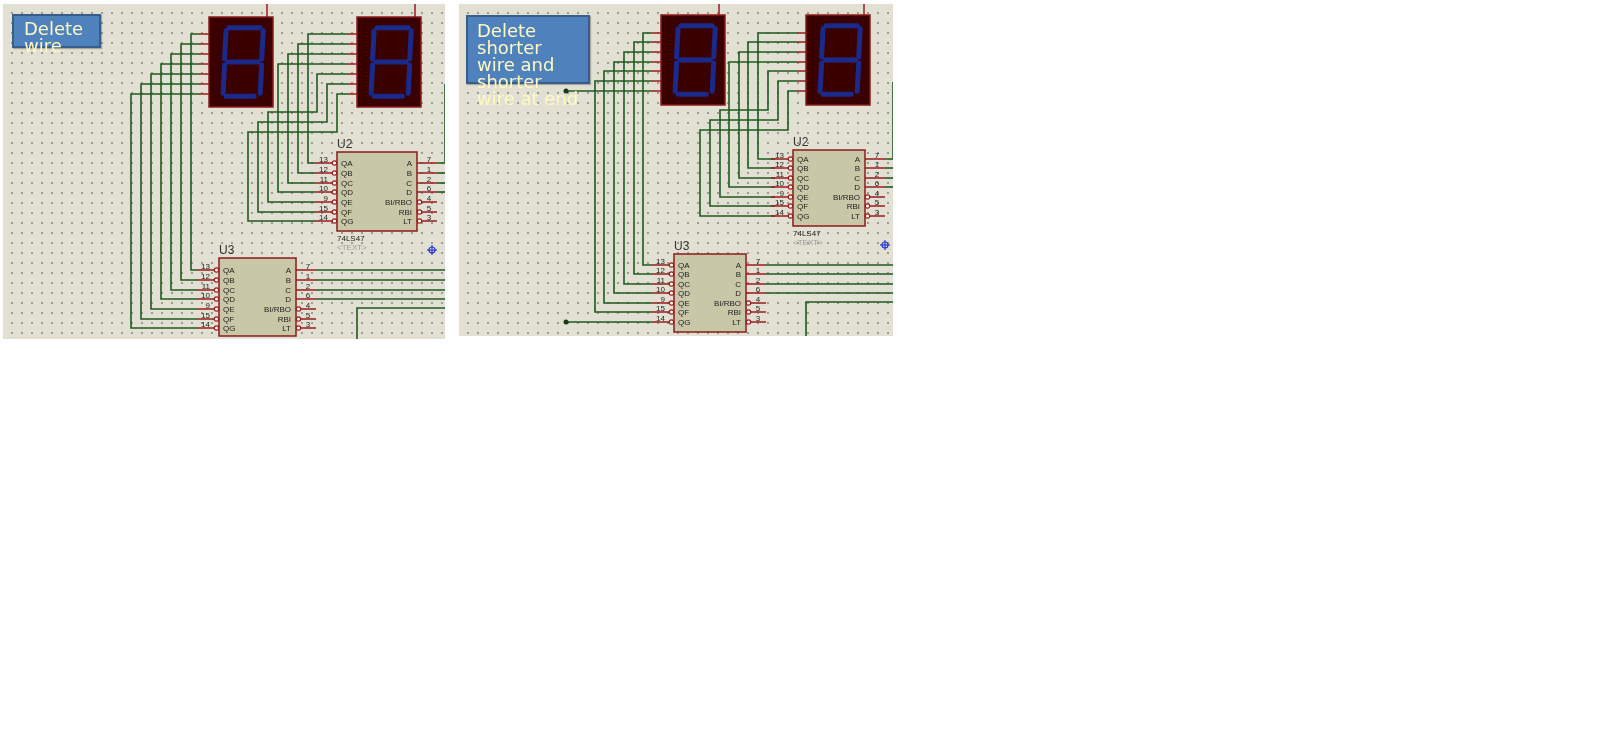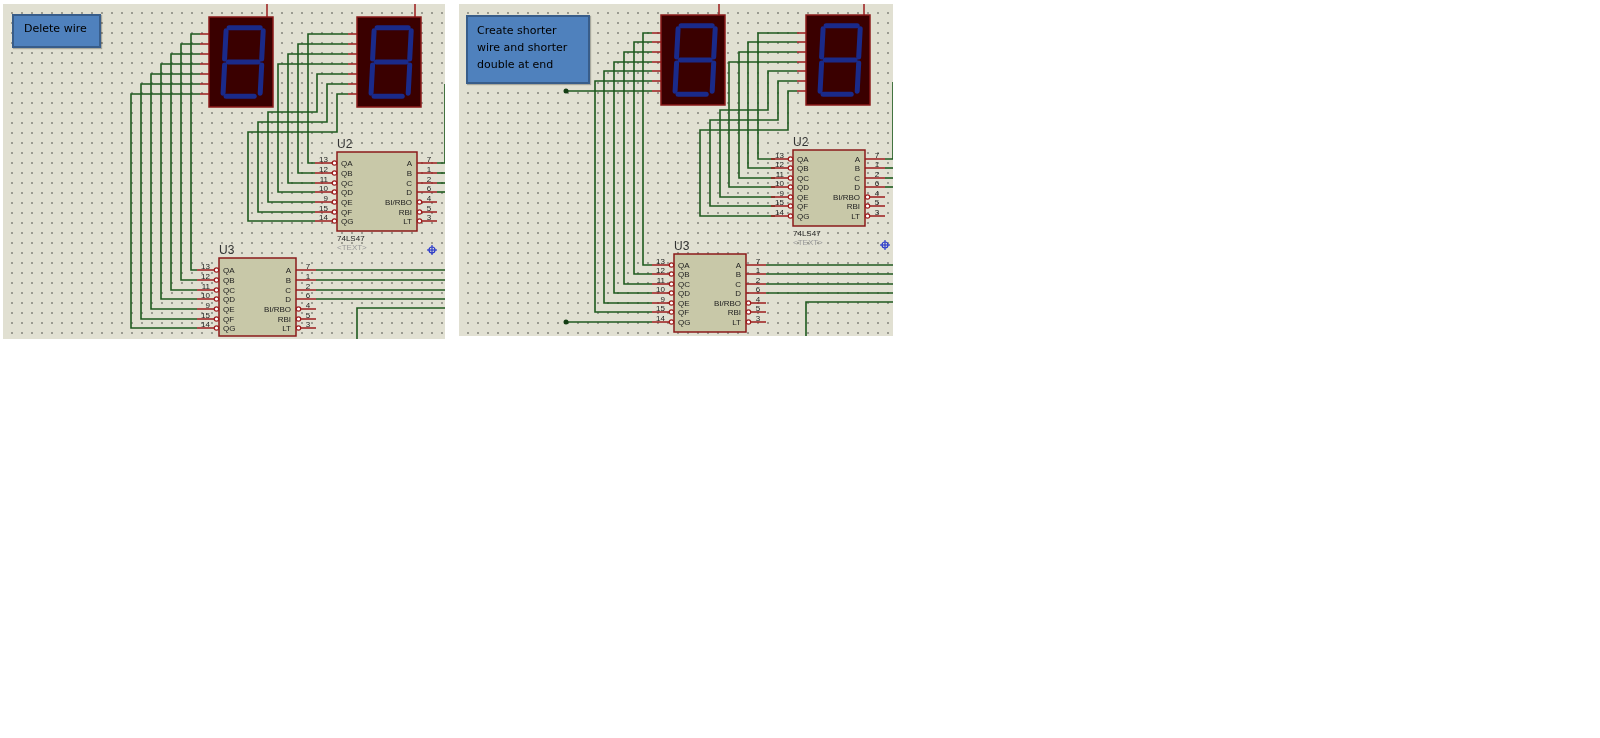--- a/index.html
+++ b/index.html
@@ -1,22 +1,22 @@
 <!DOCTYPE html>
 <html><head>
 <meta charset="utf-8">
 <style>
   html,body{margin:0;padding:0;background:#ffffff;}
   body{width:1600px;height:738px;position:relative;overflow:hidden;font-family:"Liberation Sans",sans-serif;}
   .panel{position:absolute;background-color:#e1e0d2;
     background-image:radial-gradient(circle,#9a9a90 0.7px,transparent 1px);
     background-size:10px 10px;background-position:4px 4px;overflow:hidden;}
   .panel svg{position:absolute;left:0;top:0;}
-  .note{position:absolute;background:#4f81bd;border:2px solid #385d8a;color:#000000;
-    font-family:"DejaVu Sans",sans-serif;font-size:11px;line-height:17px;box-sizing:border-box;
+  .note{position:absolute;background:#4f81bd;border:2px solid #385d8a;color:#fef9c3;
+    font-family:"DejaVu Sans",sans-serif;font-size:18px;line-height:17px;box-sizing:border-box;
     padding:4px 8px;box-shadow:1px 1px 1px rgba(0,0,0,0.25);}
 </style>
 </head>
 <body>
 
 <div class="panel" style="left:3px;top:4px;width:442px;height:335px;">
   <svg id="svg-left" width="442" height="335">
       <polyline points="197,30 188,30 188,266 194,266" fill="none" stroke="#1f5a1f" stroke-width="1.6"></polyline>
       <polyline points="197,40 178,40 178,276 194,276" fill="none" stroke="#1f5a1f" stroke-width="1.6"></polyline>
       <polyline points="197,50 168,50 168,286 194,286" fill="none" stroke="#1f5a1f" stroke-width="1.6"></polyline>
@@ -381,17 +381,17 @@
         <text x="282" y="321" font-size="8" text-anchor="end" fill="#222" font-family="Liberation Sans, sans-serif">LT</text>
         <text x="215" y="338" font-size="8" text-anchor="start" fill="#222" font-family="Liberation Sans, sans-serif">74LS47</text>
       </g>
       <g>
         <circle cx="426" cy="241" r="3" fill="none" stroke="#2a3acc" stroke-width="1.2"></circle>
         <line x1="421" y1="241" x2="431" y2="241" stroke="#2a3acc" stroke-width="1.2"></line>
         <line x1="426" y1="236" x2="426" y2="246" stroke="#2a3acc" stroke-width="1.2"></line>
       </g>
     </svg>
   <div class="note" style="left:7px;top:11px;width:124px;height:69px;padding:5px 9px;">
-    <div>Create shorter</div>
+    <div>Delete shorter</div>
     <div>wire and shorter</div>
-    <div>double at end</div>
+    <div>wire at end</div>
   </div>
 </div>
 
 </body></html>

